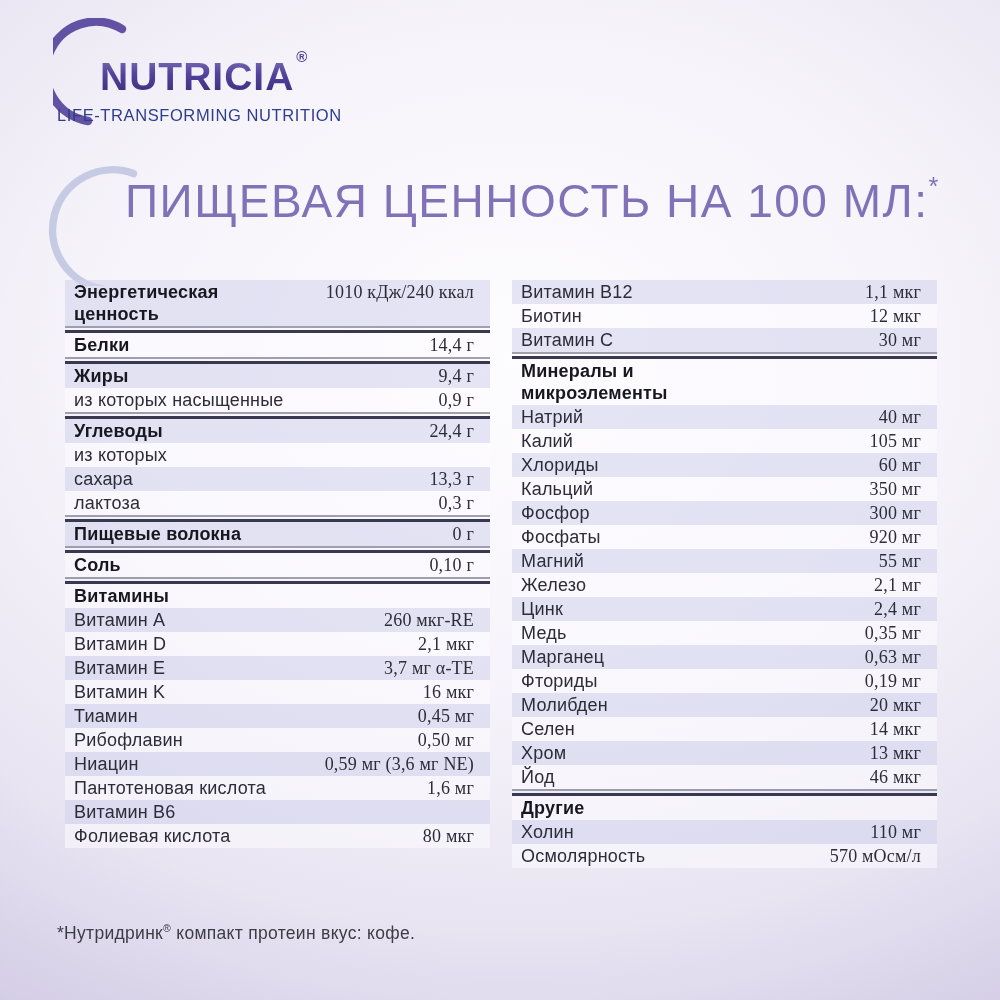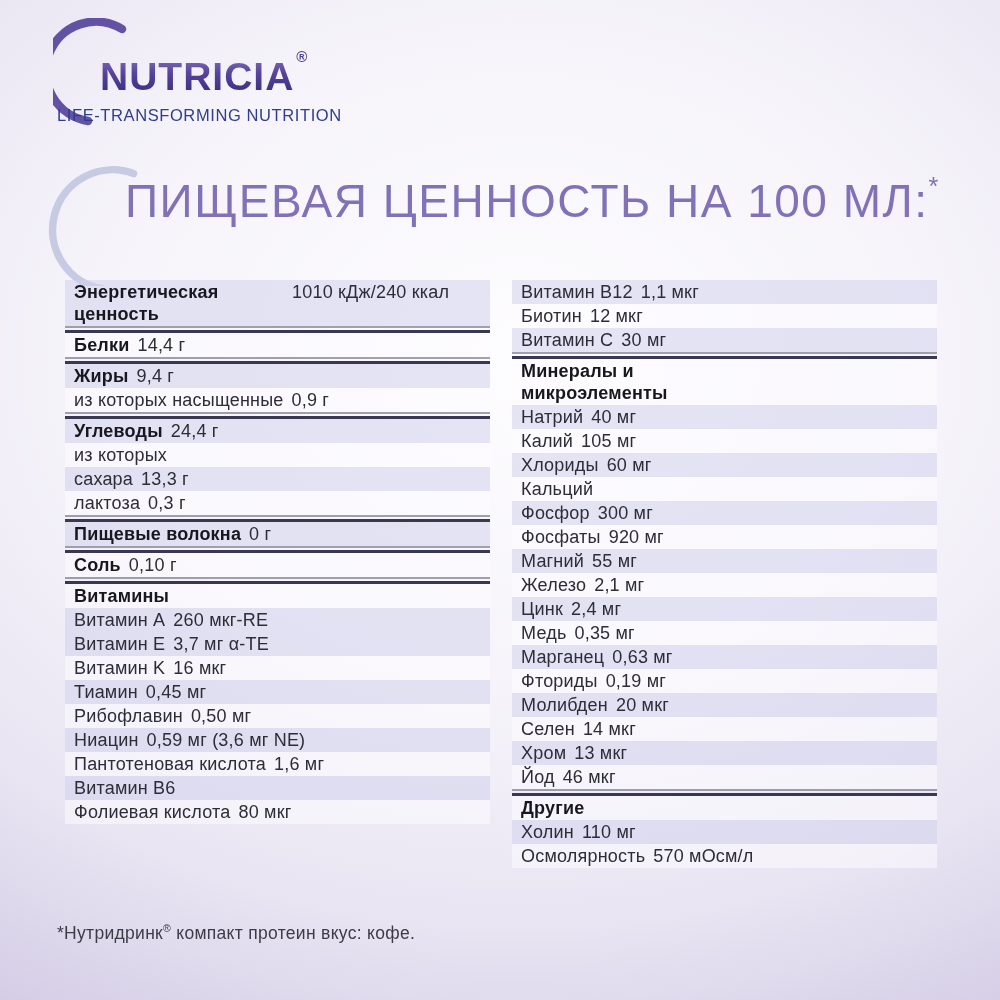--- a/index.html
+++ b/index.html
@@ -44,21 +44,21 @@
   .row{
     display:flex;align-items:flex-start;justify-content:space-between;
     padding:1px 16px 1px 9px;
     font-size:18px;line-height:22px;letter-spacing:0.2px;
     color:var(--text-dark,#2d2d38);
   }
   .row.plain{background:rgba(253,252,255,0.55);}
   .row.shade{background:var(--row-shade,rgba(212,212,236,0.55));}
   .row .label{max-width:210px;}
   .row.bold .label{font-weight:700;color:var(--text-bold,#17171f);}
-  .row .value{flex:1;white-space:nowrap;padding-left:8px;}
+  .row .value{flex:1;text-align:right;white-space:nowrap;padding-left:8px;font-family:Liberation Serif, serif;}
   .sep{
     height:2px;
     border-top:2px solid var(--rule-light,rgba(130,130,150,0.75));
     border-bottom:3px solid var(--rule-dark,#383850);
   }
   
   .footnote{
     position:absolute;left:57px;top:922px;white-space:nowrap;
     font-size:17.5px;color:var(--footnote-text,#3c3c46);letter-spacing:0.3px;
   }
@@ -133,20 +133,24 @@
       </div>
       <div class="sep"></div>
       <div class="row plain bold">
         <span class="label">Витамины</span>
         <span class="value"></span>
       </div>
       <div class="row shade">
         <span class="label">Витамин A</span>
         <span class="value">260 мкг-RE</span>
       </div>
+      <div class="row plain">
+        <span class="label">Витамин D</span>
+        <span class="value">2,1 мкг</span>
+      </div>
       <div class="row shade">
         <span class="label">Витамин E</span>
         <span class="value">3,7 мг α-TE</span>
       </div>
       <div class="row plain">
         <span class="label">Витамин K</span>
         <span class="value">16 мкг</span>
       </div>
       <div class="row shade">
         <span class="label">Тиамин</span>
@@ -197,20 +201,21 @@
       <div class="row plain">
         <span class="label">Калий</span>
         <span class="value">105 мг</span>
       </div>
       <div class="row shade">
         <span class="label">Хлориды</span>
         <span class="value">60 мг</span>
       </div>
       <div class="row plain">
         <span class="label">Кальций</span>
+        <span class="value">350 мг</span>
       </div>
       <div class="row shade">
         <span class="label">Фосфор</span>
         <span class="value">300 мг</span>
       </div>
       <div class="row plain">
         <span class="label">Фосфаты</span>
         <span class="value">920 мг</span>
       </div>
       <div class="row shade">

